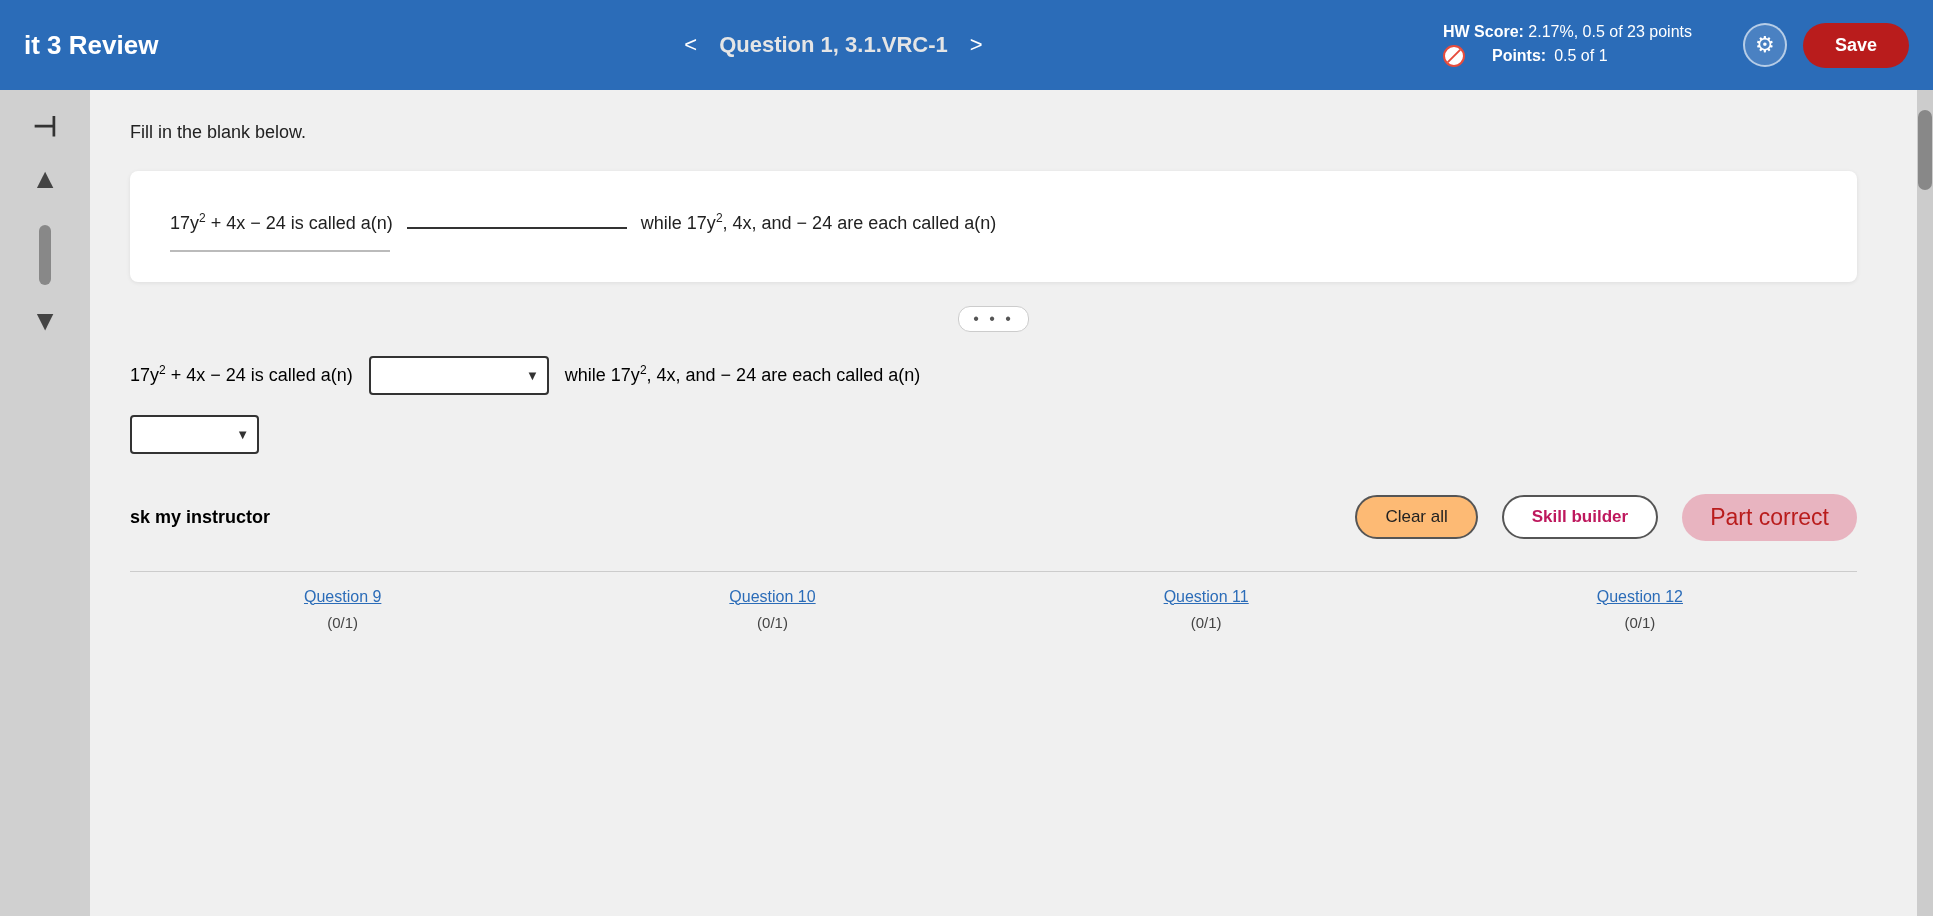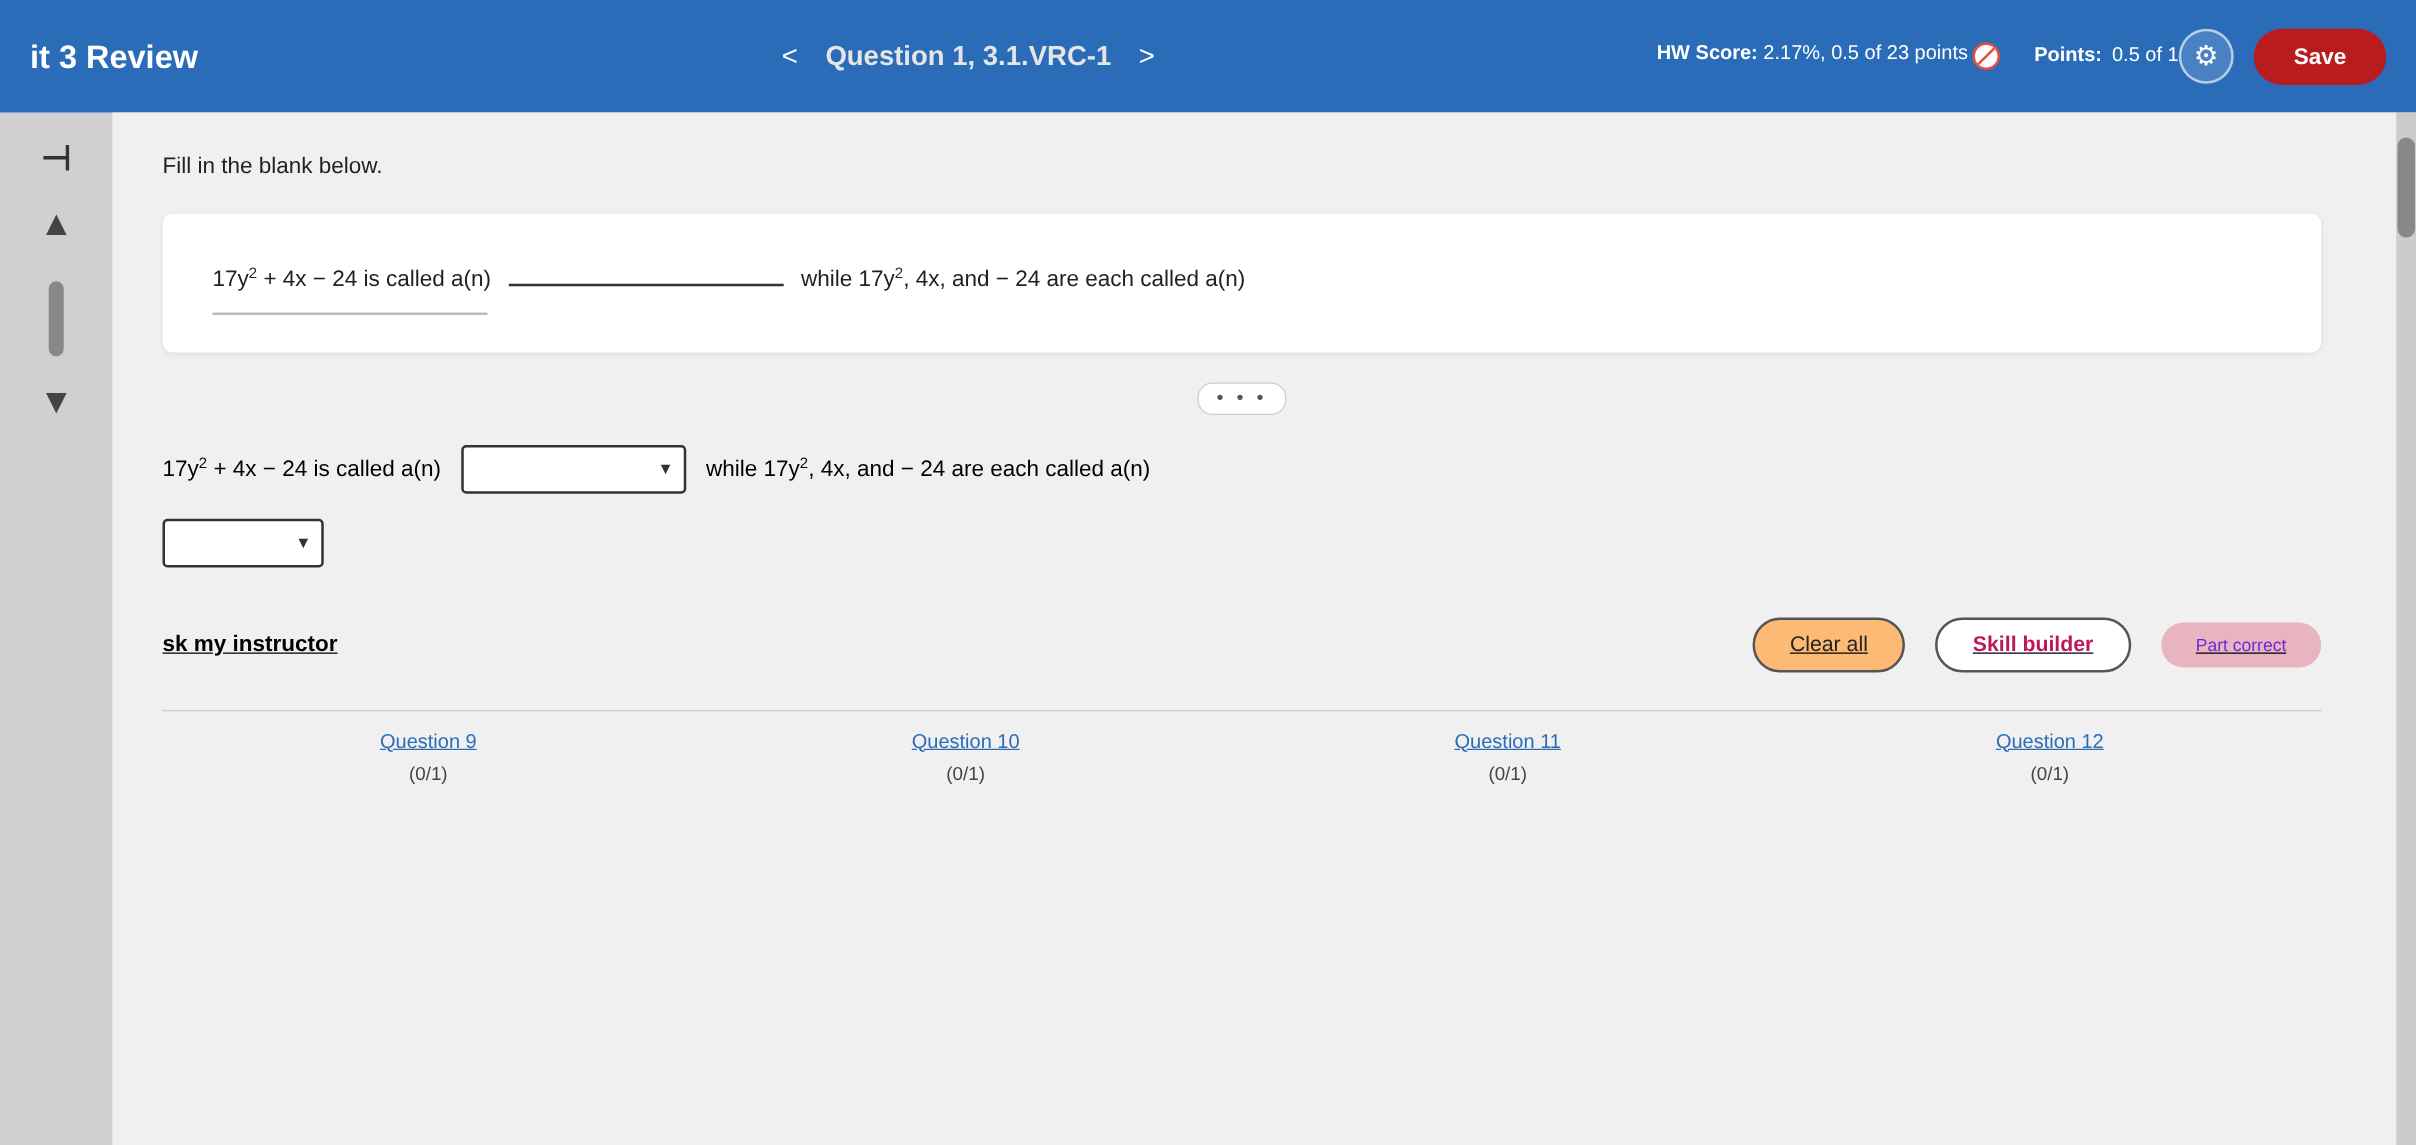--- a/index.html
+++ b/index.html
@@ -41,21 +41,21 @@
       border: none;
       padding: 6px 10px;
     }
     .question-title {
       font-size: 22px;
       font-weight: bold;
       color: #e5e5e5;
     }
     .header-score {
       display: flex;
-      flex-direction: row;
+      flex-direction: column;
       gap: 4px;
       font-size: 16px;
       min-width: 300px;
       text-align: left;
     }
     .hw-score-label { font-weight: bold; }
     .hw-score-val { font-weight: normal; }
     .points-row {
       display: flex;
       align-items: center;
@@ -278,22 +278,22 @@
       font-size: 17px;
       font-weight: bold;
       cursor: pointer;
       color: #be185d;
     }
     .btn-submit {
       border-radius: 30px;
       background: #e8b4c0;
       border: none;
       padding: 10px 28px;
-      font-size: 14px;
-      color: #6d28d9;
+      font-size: 23px;
+      color: #b91c1c;
       cursor: not-allowed;
     }
 
     
     .nav-links {
       display: flex;
       justify-content: space-around;
       margin-top: 30px;
       border-top: 1px solid #ccc;
       padding-top: 16px;
@@ -422,21 +422,21 @@
           <select class="dropdown-small">
             <option value=""></option>
             <option value="term">term</option>
             <option value="coefficient">coefficient</option>
             <option value="monomial">monomial</option>
           </select>
         </div>
       </div>
     </div>
 
-    <div style="display:flex; align-items:center; gap:24px; margin-top:40px;text-decoration:underline;">
+    <div style="display:flex; align-items:center; gap:24px; margin-top:40px;">
       <span style="font-size:18px; font-weight:bold; min-width:160px;">sk my instructor</span>
       <div style="flex:1;"></div>
       <button class="btn-outline">Clear all</button>
       <button class="btn-skill">Skill builder</button>
       <button class="btn-submit">Part correct</button>
     </div>
 
     <div class="nav-links">
       <div class="nav-link-col">
         <span class="nav-link">Question 9</span>

